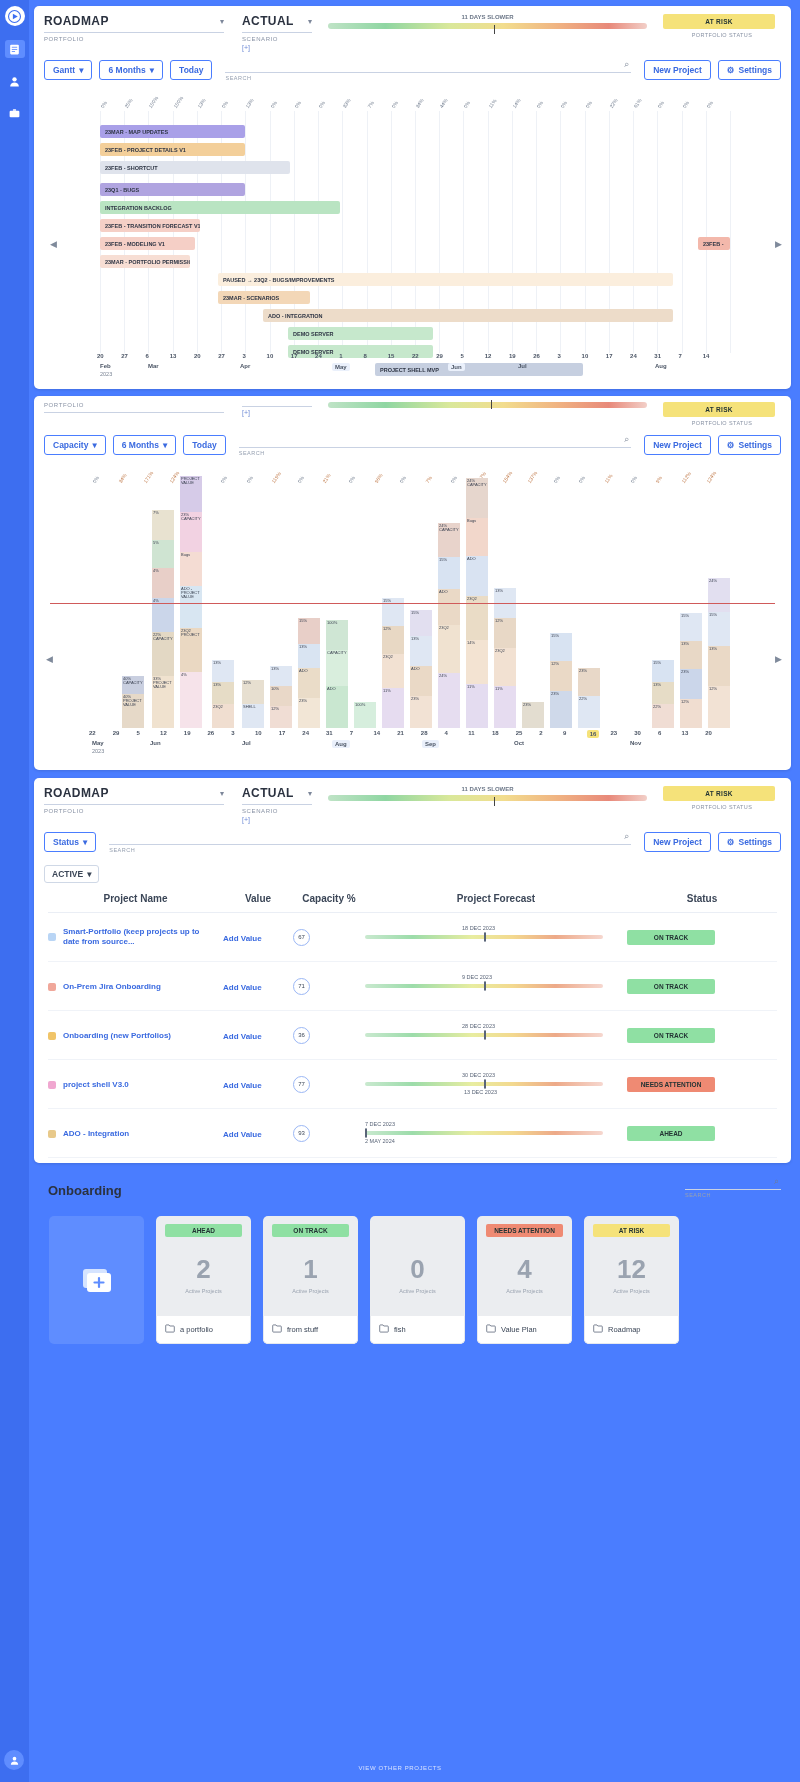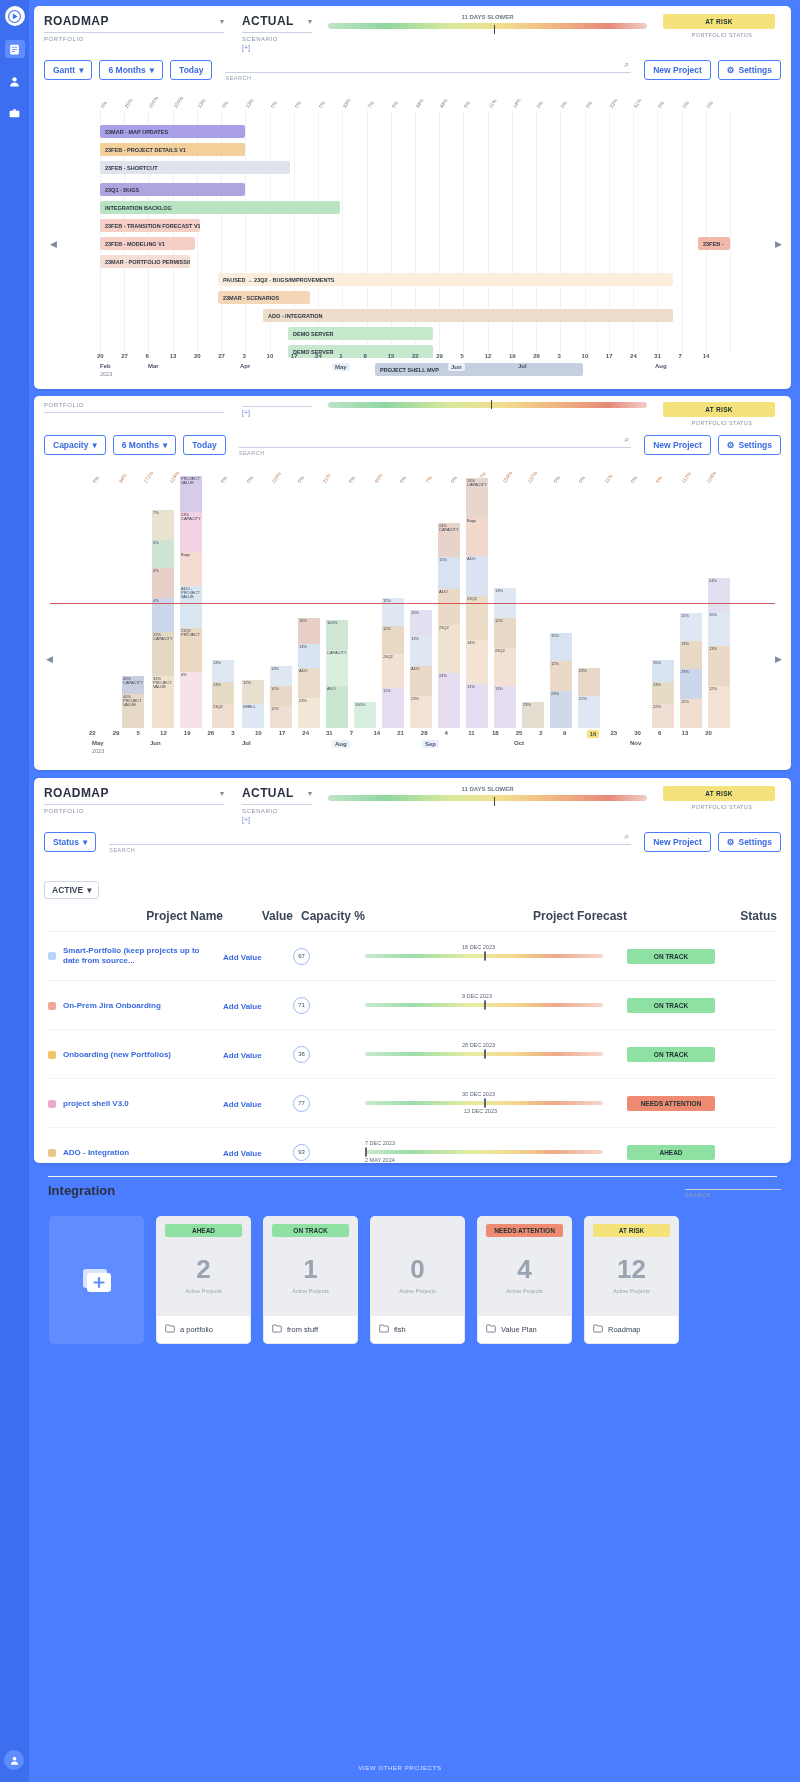--- a/index.html
+++ b/index.html
@@ -87,28 +87,28 @@
   .axis .monbox { position:absolute; font-size:6px; color:#4b5565; font-weight:bold; background:#eaf0fb; padding:1px 3px; border-radius:2px;}
   .arrowL,.arrowR { position:absolute; font-size:9px; color:#7f8a9b; }
 
   
   .cap { position:relative; margin:0 8px; height:290px; }
   .capcol { position:absolute; bottom:26px; }
   .capseg { width:100%; font-size:4px; color:#3a4150; padding:1px 1px; line-height:1.05; overflow:hidden; }
   .redline { position:absolute; left:8px; right:8px; height:1px; background:#d05a5a; }
 
   
-  .tabs { padding:4px 10px 0 10px;margin-top:16px; }
+  .tabs { padding:4px 10px 0 10px; }
   .tab {
     display:inline-flex; align-items:center; gap:4px; font-size:8.5px; font-weight:bold;
     color:#3b4657; border:1px solid #cfd8e6; border-radius:3px; padding:3px 7px; background:#fff;
   }
   table.plist { width:100%; border-collapse:collapse; margin-top:4px; }
   table.plist th {
-    text-align:right; font-size:12px; color:#3b4657; font-weight:bold;
+    text-align:center; font-size:10px; color:#3b4657; font-weight:bold;
     padding:6px 0 8px 0; border-bottom:1px solid #eaeef5;
   }
   table.plist td { padding:12px 0; border-bottom:1px solid #f0f3f8; vertical-align:middle; }
   .swatch { width:8px; height:8px; border-radius:2px; display:inline-block; margin-right:7px; vertical-align:middle;}
   .pname { color:#3a6ae0; font-size:8px; font-weight:bold; display:inline-block; vertical-align:middle; max-width:150px; line-height:1.3;}
   .addval { color:#3a6ae0; font-size:8px; font-weight:bold; }
   .ring {
     width:17px; height:17px; border-radius:50%; border:1.3px solid #9bb7f5;
     display:flex; align-items:center; justify-content:center; font-size:6px; color:#3b4657;
   }
@@ -721,21 +721,21 @@
                 <div class="sbadge" style="background: rgb(143, 224, 163);">AHEAD</div>
               </td>
             </tr>
           </tbody>
       </table>
     </div>
   </div>
 
   <div class="panel" style="left:34px; top:1170px; width:757px; height:190px; background:transparent; box-shadow:none;">
     <div style="display:flex;align-items:flex-end;padding:6px 10px 0 14px;">
-      <div class="pf-title">Integration</div>
+      <div class="pf-title">Onboarding</div>
       <div style="flex:1"></div>
       <div style="width:96px;position:relative;">
         <div class="search-line"></div>
         <span class="mag">⌕</span>
         <div class="search-lab">SEARCH</div>
       </div>
     </div>
     <div style="display:flex;gap:12px;padding:18px 0 0 15px;" id="pf-row">
       <div class="pf-new">
         <svg width="34" height="30" viewBox="0 0 34 30">

